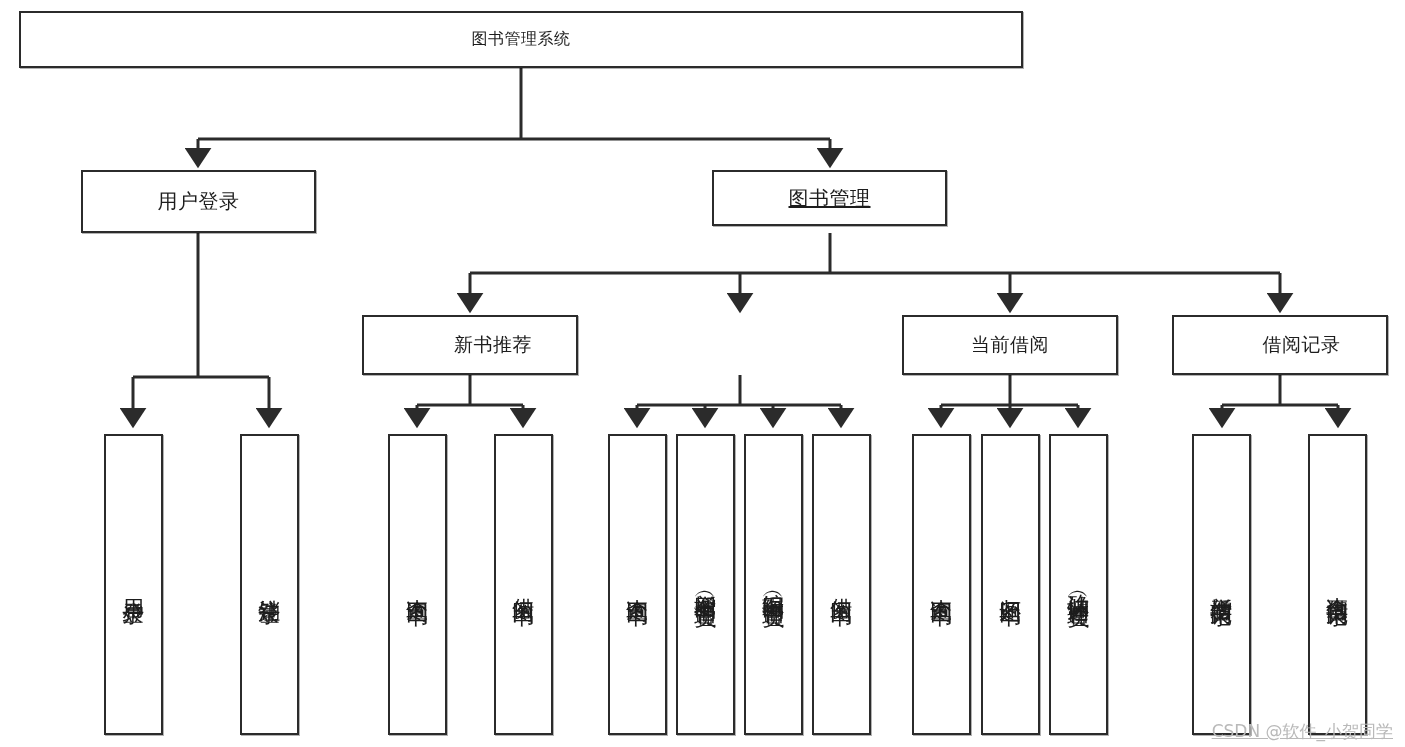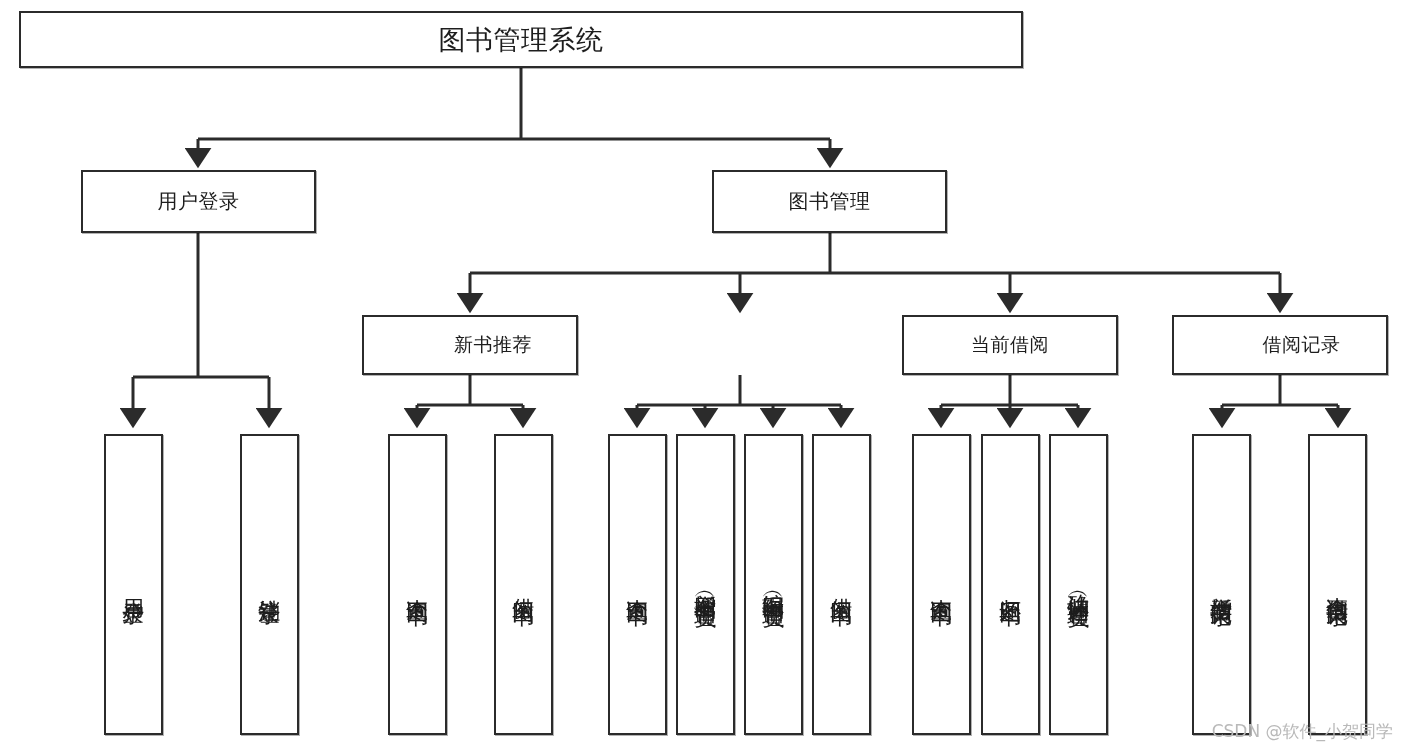--- a/index.html
+++ b/index.html
@@ -39,21 +39,21 @@
     z-index: 2;
   }
   .node-label {
     display: block;
     text-align: center;
     letter-spacing: 0.5px;
     white-space: nowrap;
   }
   
   .node.root .node-label {
-    font-size: 27px;
+    font-size: 16px;
     text-align: right;
   }
   
   .node.branch .node-label {
     font-size: 20px;
   }
   .node.sub .node-label {
     font-size: 19px;
   }
   
@@ -74,20 +74,21 @@
   }
   .watermark {
     position: absolute;
     right: 12px;
     bottom: 4px;
     font-size: 17px;
     color: #b9b9b9;
     z-index: 5;
     white-space: nowrap;
     font-family: "DejaVu Sans", "Liberation Sans", sans-serif;
+    text-decoration: underline;
   }
 </style>
 </head>
 <body>
 
 <div id="diagram-canvas">
 
   <svg class="connectors" viewBox="0 0 1405 747">
     <defs>
       <marker id="arrowhead" markerWidth="9" markerHeight="9" refX="3.4" refY="4.5" orient="auto" markerUnits="strokeWidth">
@@ -138,21 +139,21 @@
     </g>
   </svg>
 
   <div class="node root" style="left:19px; top:11px; width:1004px; height:57px;">
     <span class="node-label">图书管理系统</span>
   </div>
 
   <div class="node branch" style="left:81px; top:170px; width:235px; height:63px;">
     <span class="node-label">用户登录</span>
   </div>
-  <div class="node branch" style="left:712px; top:170px; width:235px; height:63px;">
+  <div class="node branch" style="left:712px; top:170px; width:235px; height:56px;text-decoration:underline;">
     <span class="node-label">图书管理</span>
   </div>
 
   <div class="node sub" style="left:362px; top:315px; width:216px; height:60px;padding-left:46px;">
     <span class="node-label">新书推荐</span>
   </div>
   <div class="node sub" style="left:902px; top:315px; width:216px; height:60px;">
     <span class="node-label">当前借阅</span>
   </div>
   <div class="node sub" style="left:1172px; top:315px; width:216px; height:60px;padding-left:43px;">

